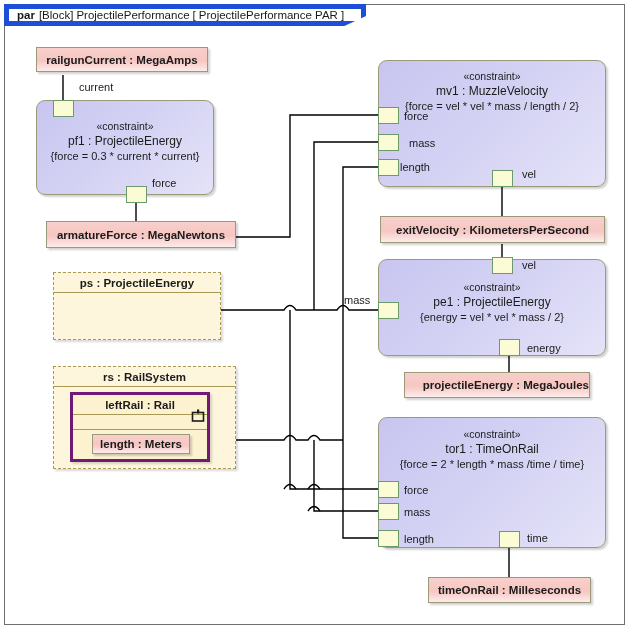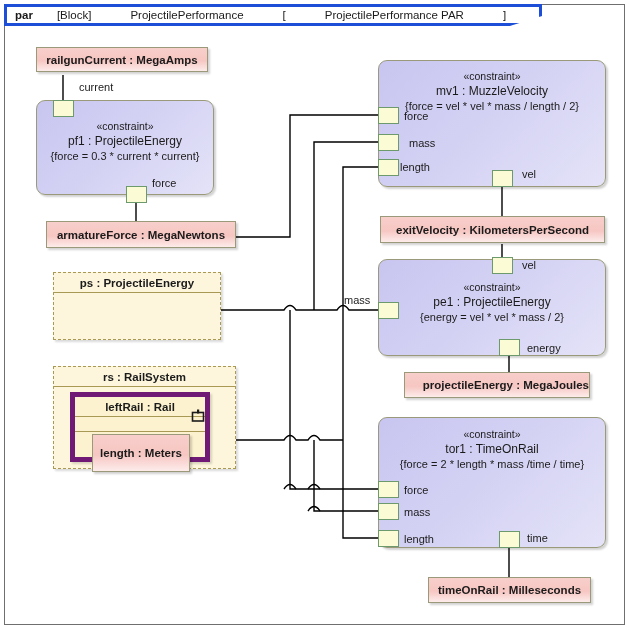--- a/index.html
+++ b/index.html
@@ -7,26 +7,26 @@
        font-family:"Liberation Sans","DejaVu Sans",sans-serif;}
 
   #canvas{position:relative;width:630px;height:630px;background:#fff;}
 
   
   #frame{position:absolute;left:4px;top:4px;width:621px;height:621px;
          border:1px solid #6f6f6f;background:#fff;box-sizing:border-box;}
 
   
   #frame-header{position:absolute;left:4px;top:4px;height:22px;
-      border:3px solid #1d4ed8;background:#fff;box-sizing:border-box;
+      border:5px solid #1d4ed8;background:#fff;box-sizing:border-box;
       padding:0 14px 0 8px;display:flex;align-items:center;white-space:nowrap;
       font-size:11.5px;color:#1a1a1a;
-      clip-path:polygon(0 0,100% 0,100% 55%,94% 100%,0 100%);gap:20px;}
+      clip-path:polygon(0 0,100% 0,100% 55%,94% 100%,0 100%);}
   #frame-header .kw{font-weight:bold;margin-right:4px;}
-  #frame-header .seg{margin-right:19px;}
+  #frame-header .seg{margin-right:3px;}
 
   
   #wires{position:absolute;left:0;top:0;width:630px;height:630px;
          pointer-events:none;}
 
   
   .cblock{position:absolute;box-sizing:border-box;border:1px solid #9a9a7a;
       border-radius:9px;
       background:linear-gradient(135deg,#c8c6f0 0%,#d3d1f3 45%,#e4e3f8 100%);
       box-shadow:2px 2px 2px rgba(0,0,0,.18);}
@@ -48,21 +48,21 @@
       display:flex;align-items:center;justify-content:center;
       font-size:11.5px;font-weight:bold;color:#1b1b1b;white-space:nowrap;}
 
   
   .partbox{position:absolute;box-sizing:border-box;border:1px dashed #a89a54;
       background:#fdf6dc;box-shadow:2px 2px 2px rgba(0,0,0,.15);}
   .partbox>.ptitle{height:19px;border-bottom:1px solid #a89a54;
       display:flex;align-items:center;justify-content:center;
       font-size:11.5px;font-weight:bold;color:#1b1b1b;white-space:nowrap;}
 
-  .subbox{position:absolute;box-sizing:border-box;border:5px solid #701a75;
+  .subbox{position:absolute;box-sizing:border-box;border:3px solid #701a75;
       background:#fdf2cf;box-shadow:2px 2px 2px rgba(0,0,0,.15);}
   .subbox>.ptitle{height:19px;border-bottom:1px solid #a89a54;
       display:flex;align-items:center;justify-content:center;position:relative;
       font-size:11.5px;font-weight:bold;color:#1b1b1b;white-space:nowrap;}
   .subbox .midline{position:absolute;left:0;right:0;height:0;
       border-top:1px solid #a89a54;}
 
   .vbox.inner{box-shadow:2px 2px 2px rgba(0,0,0,.18);}
 </style>
 </head>
@@ -213,17 +213,17 @@
   <div class="subbox" style="left:70px;top:392px;width:140px;height:70px;">
     <div class="ptitle">leftRail : Rail</div>
     <div class="midline" style="top:34px;"></div>
   </div>
 
   <svg style="position:absolute;left:191px;top:409px;" width="14" height="14">
     <rect x="1.5" y="3.5" width="11" height="8.5" fill="none" stroke="#1b1b1b" stroke-width="1.6"></rect>
     <rect x="6" y="0.5" width="2.2" height="4" fill="#1b1b1b"></rect>
   </svg>
 
-  <div class="vbox inner" style="left:92px;top:434px;width:98px;height:38px;">
+  <div class="vbox inner" style="left:92px;top:434px;width:98px;height:20px;">
     <span>length : Meters</span>
   </div>
 
 </div>
 
 </body></html>

